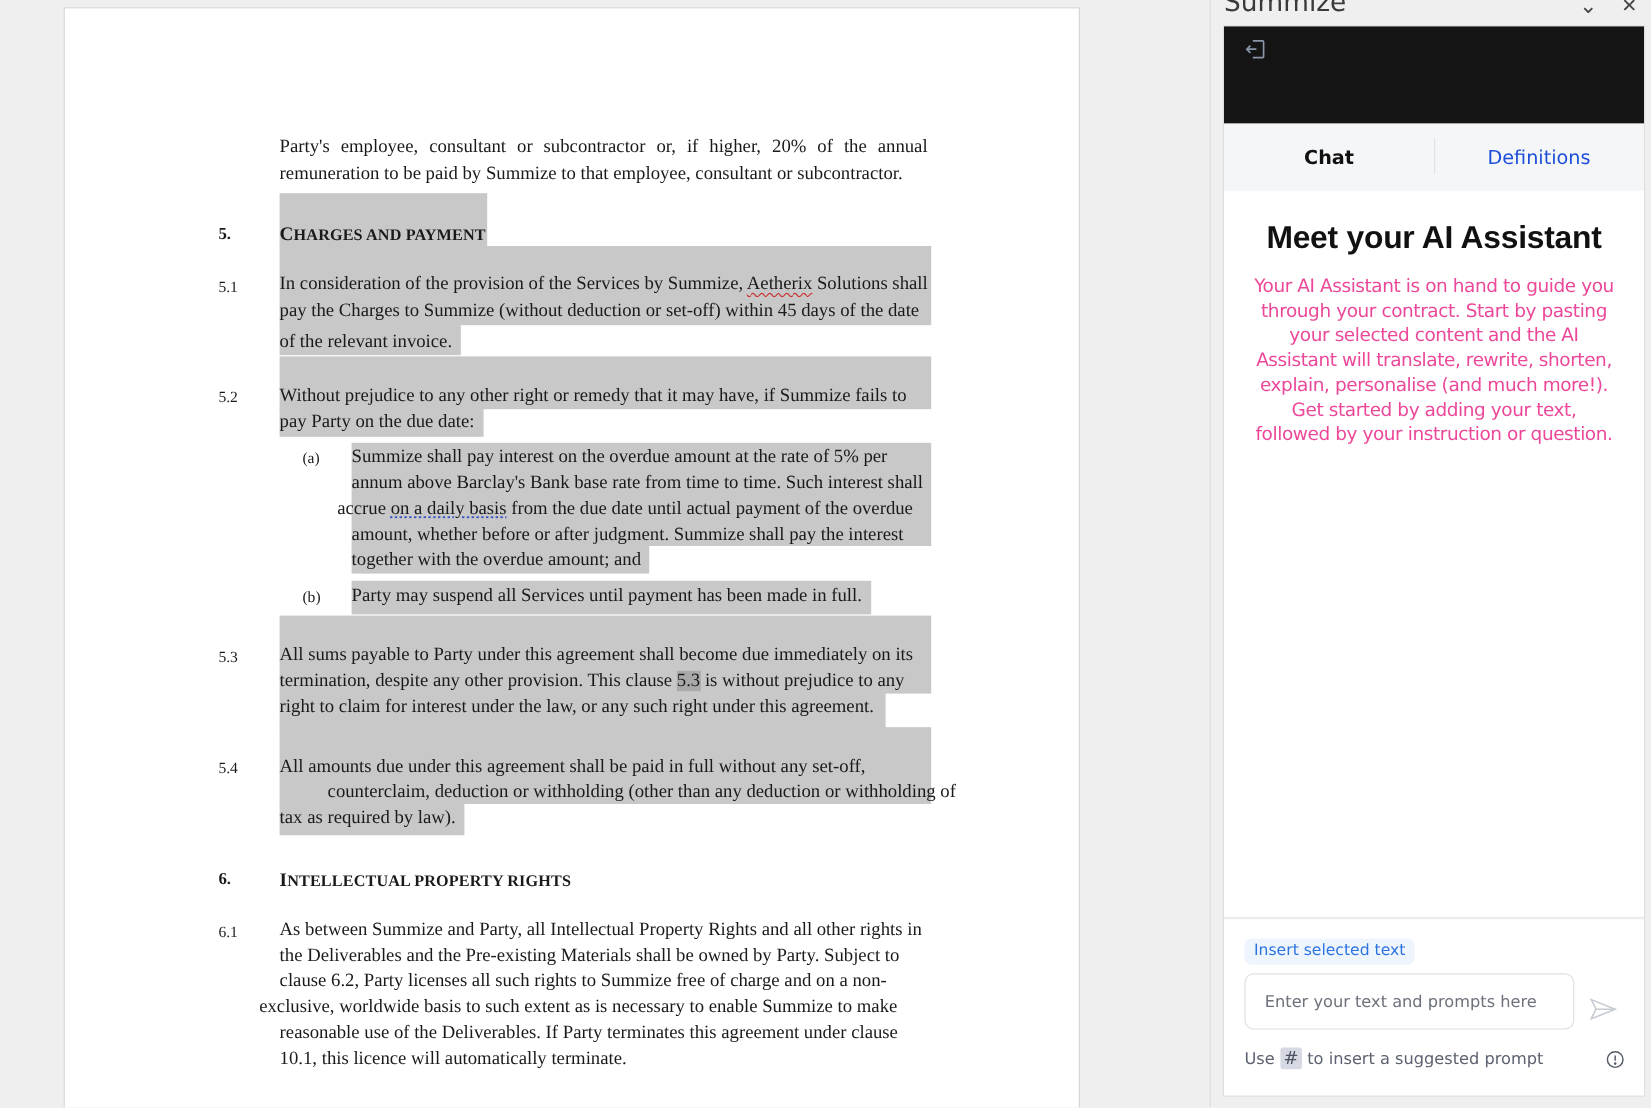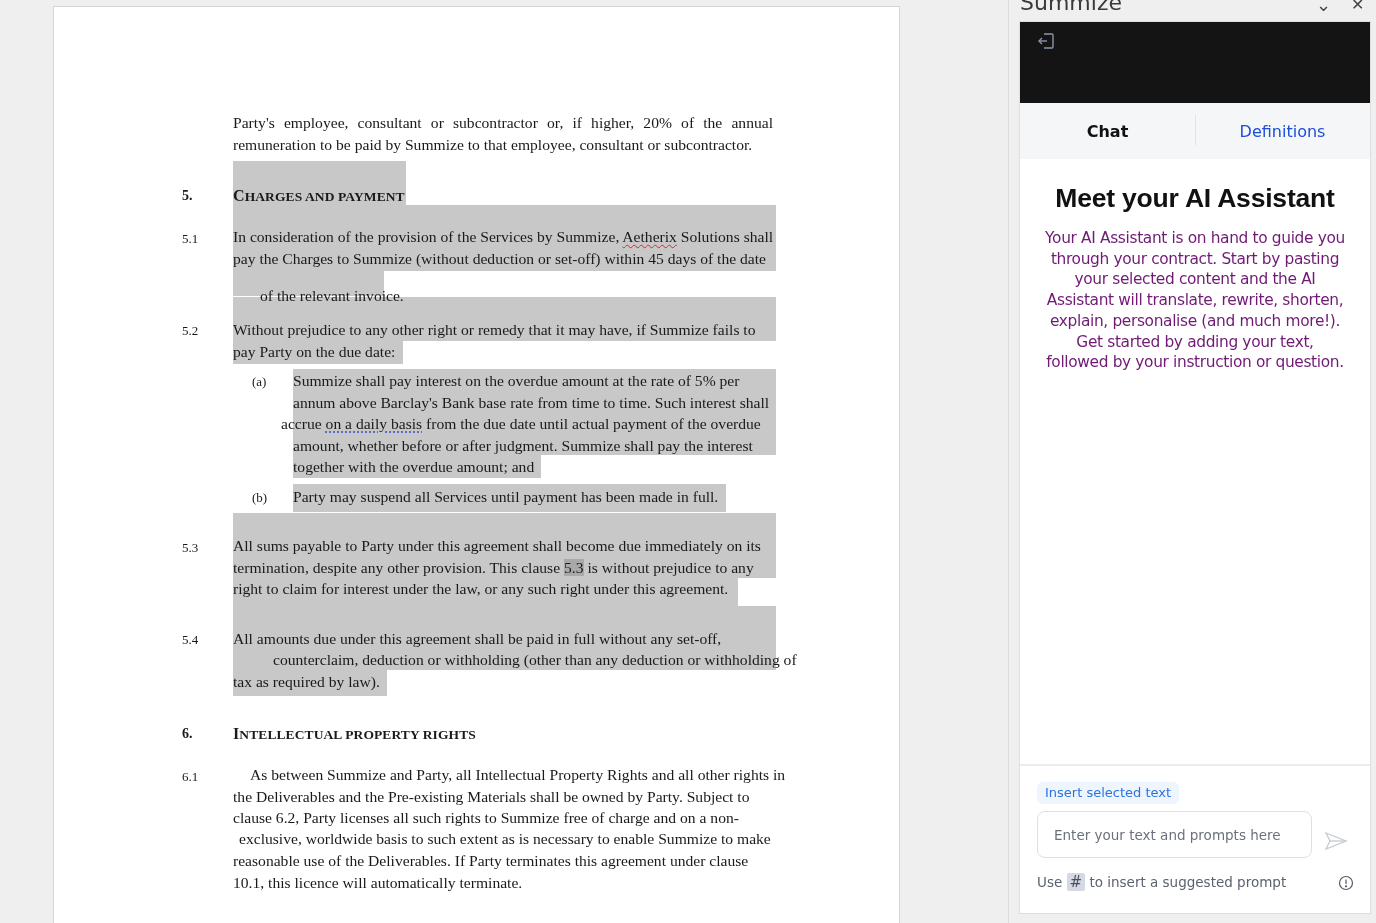--- a/index.html
+++ b/index.html
@@ -34,21 +34,21 @@
   .nav .tab { display: inline-block; color: #ffffff; font-size: 16.5px; margin: 0 5px; padding-bottom: 8px; position: relative; cursor: pointer; }
   .nav .tab.active { font-weight: bold; }
   .nav .tab.active::after { content: ""; position: absolute; left: -4px; right: -4px; bottom: -3px; height: 2px; background: #1fb5e6; }
   .subtabs { position: absolute; left: 0; top: 81px; width: 100%; height: 56px; background: #f5f6f8; font-family: "DejaVu Sans", sans-serif; }
   .subtab { position: absolute; top: 0; height: 56px; width: 50%; display: flex; align-items: center; justify-content: center; font-size: 16px; cursor: pointer; }
   .subtab.chat { left: 0; color: #111; font-weight: bold; }
   .subtab.defs { left: 50%; color: #1d4ed8; }
   .subtab-sep { position: absolute; left: 175px; top: 12px; width: 1px; height: 30px; background: #e3e3e3; }
   .intro { position: absolute; left: 0; top: 137px; width: 100%; text-align: center; padding: 0 24px; }
   .intro h1 { font-family: "Liberation Sans", sans-serif; font-size: 26.5px; font-weight: bold; color: #111; margin-top: 24px; letter-spacing: -0.2px; }
-  .intro p { font-family: "DejaVu Sans", sans-serif; font-size: 15.4px; line-height: 20.7px; color: #701a75; margin-top: 14px; letter-spacing: -0.35px; }
+  .intro p { font-family: "DejaVu Sans", sans-serif; font-size: 15.4px; line-height: 20.7px; color: #ec4899; margin-top: 14px; letter-spacing: -0.35px; }
   .composer-sep { position: absolute; left: 0; top: 742px; width: 100%; height: 2px; background: #ececec; }
   .insert-chip { position: absolute; left: 17px; top: 760px; height: 22px; padding: 0 8px; background: #eef5fd; border-radius: 6px; color: #2b73e0; font-family: "DejaVu Sans", sans-serif; font-size: 13px; line-height: 22px; cursor: pointer; }
   .prompt-input { position: absolute; left: 17px; top: 789px; width: 275px; height: 47px; border: 1px solid #dde0e6; border-radius: 8px; padding: 0 16px; font-family: "DejaVu Sans", sans-serif; font-size: 13.5px; color: #333; outline: none; background: #fff; }
   .prompt-input::placeholder { color: #6c717b; }
   .send-icon { position: absolute; left: 304px; top: 808px; width: 24px; height: 22px; cursor: pointer; }
   .hint { position: absolute; left: 17px; top: 851px; font-family: "DejaVu Sans", sans-serif; font-size: 13.5px; color: #5c6270; }
   .hash { display: inline-block; background: #d6d9e3; color: #4a5060; padding: 0 3px; border-radius: 2px; font-size: 15px; }
   .info-icon { position: absolute; left: 318px; top: 853px; width: 16px; height: 16px; cursor: pointer; }
 </style>
 </head>
@@ -76,21 +76,21 @@
     <div class="num b" style="left:128px; top:181px;">5.</div>
     <div class="heading" style="left:179px; top:180px;">
       <span class="cap">C</span><span>HARGES AND PAYMENT</span>
     </div>
 
     <div class="num" style="left:128px; top:224px;">5.1</div>
     <div class="line" style="left:179px; top:219px; width:540px;">
       <span>In consideration of the provision of the Services by Summize, </span><span class="spell">Aetherix</span><span> Solutions shall</span>
     </div>
     <div class="line" style="left:179px; top:241px;">pay the Charges to Summize (without deduction or set-off) within 45 days of the date</div>
-    <div class="line" style="left:179px; top:278px;padding-left:27px;">of the relevant invoice.</div>
+    <div class="line" style="left:179px; top:267px;">of the relevant invoice.</div>
 
     <div class="num" style="left:128px; top:316px;">5.2</div>
     <div class="line" style="left:179px; top:312px;">Without prejudice to any other right or remedy that it may have, if Summize fails to</div>
     <div class="line" style="left:179px; top:334px;">pay Party on the due date:</div>
 
     <div class="num" style="left:198px; top:367px;">(a)</div>
     <div class="line" style="left:239px; top:363px;">Summize shall pay interest on the overdue amount at the rate of 5% per</div>
     <div class="line" style="left:239px; top:385px;">annum above Barclay's Bank base rate from time to time. Such interest shall</div>
     <div class="line" style="left:227px; top:406px;">
       <span>accrue </span><span class="dotted">on a daily basis</span><span> from the due date until actual payment of the overdue</span>
@@ -112,24 +112,24 @@
     <div class="line" style="left:179px; top:621px;">All amounts due under this agreement shall be paid in full without any set-off,</div>
     <div class="line" style="left:179px; top:642px;padding-left:40px;">counterclaim, deduction or withholding (other than any deduction or withholding of</div>
     <div class="line" style="left:179px; top:664px;">tax as required by law).</div>
 
     <div class="num b" style="left:128px; top:719px;">6.</div>
     <div class="heading" style="left:179px; top:718px;">
       <span class="cap">I</span><span>NTELLECTUAL PROPERTY RIGHTS</span>
     </div>
 
     <div class="num" style="left:128px; top:762px;">6.1</div>
-    <div class="line" style="left:196px; top:757px;">As between Summize and Party, all Intellectual Property Rights and all other rights in</div>
+    <div class="line" style="left:179px; top:757px;">As between Summize and Party, all Intellectual Property Rights and all other rights in</div>
     <div class="line" style="left:179px; top:779px;">the Deliverables and the Pre-existing Materials shall be owned by Party. Subject to</div>
     <div class="line" style="left:179px; top:800px;">clause 6.2, Party licenses all such rights to Summize free of charge and on a non-</div>
-    <div class="line" style="left:185px; top:821px;">exclusive, worldwide basis to such extent as is necessary to enable Summize to make</div>
+    <div class="line" style="left:162px; top:821px;">exclusive, worldwide basis to such extent as is necessary to enable Summize to make</div>
     <div class="line" style="left:179px; top:843px;">reasonable use of the Deliverables. If Party terminates this agreement under clause</div>
     <div class="line" style="left:179px; top:865px;">10.1, this licence will automatically terminate.</div>
   </div>
 </div>
 
 <div class="pane-divider"></div>
 <div class="pane-title">Summize</div>
 <div class="pane-ctrl" style="left:1316px;">⌄</div>
 <div class="pane-ctrl" style="left:1351px; font-size:16px; top:-5px;">✕</div>
 

